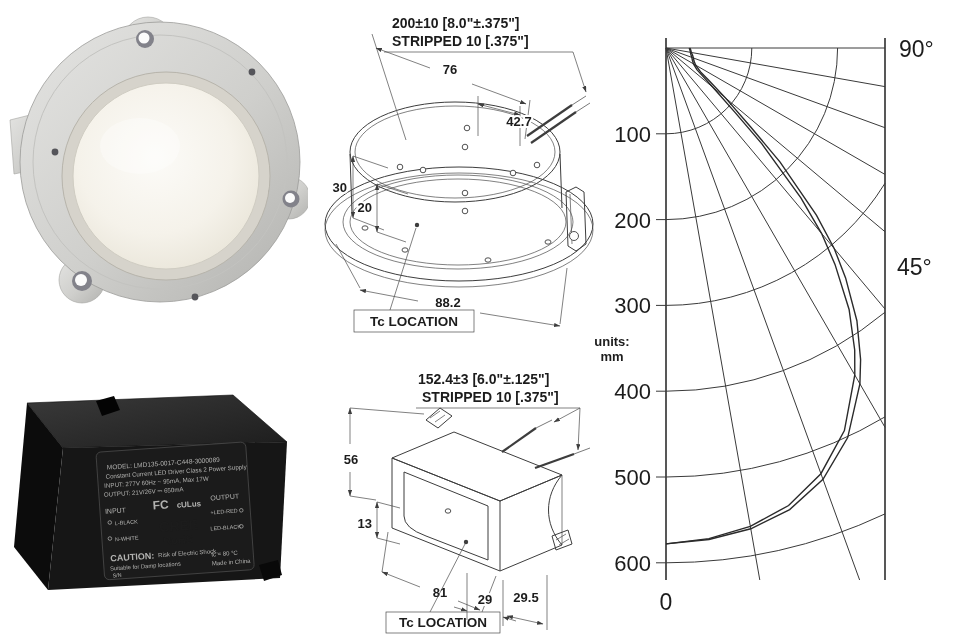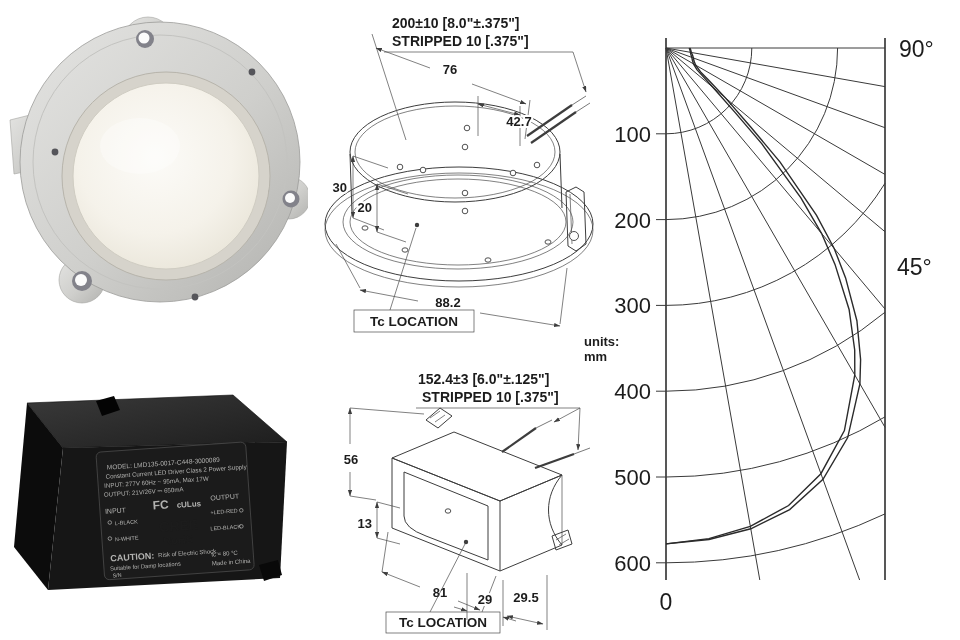--- a/index.html
+++ b/index.html
@@ -16,21 +16,21 @@
   .ddim{font-size:13px;font-weight:600;paint-order:stroke;stroke:#ffffff;stroke-width:4px;}
   .dtc{font-size:13.5px;font-weight:700;}
   .hole{fill:#fff;stroke:#3d3d3d;stroke-width:0.9;}
   
   .axis{stroke:#2e2e2e;stroke-width:1.6;fill:none;}
   .grid{stroke:#3a3a3a;stroke-width:1;fill:none;}
   .curve{stroke:#2b2b2b;stroke-width:1.4;fill:none;}
   .tick-t{font-size:22px;}
   .ang-t{font-size:23px;}
   
-  .units-note{left:584px;top:334px;width:56px;text-align:left;font-size:13px;font-weight:700;
+  .units-note{left:584px;top:334px;width:56px;text-align:center;font-size:13px;font-weight:700;
               color:#1c1c1c;line-height:15px;}
   
   .lbl{fill:#b2b2b0;}
 </style>
 </head>
 <body>
 
 <div class="canvas">
 
   <svg class="abs" width="0" height="0">

